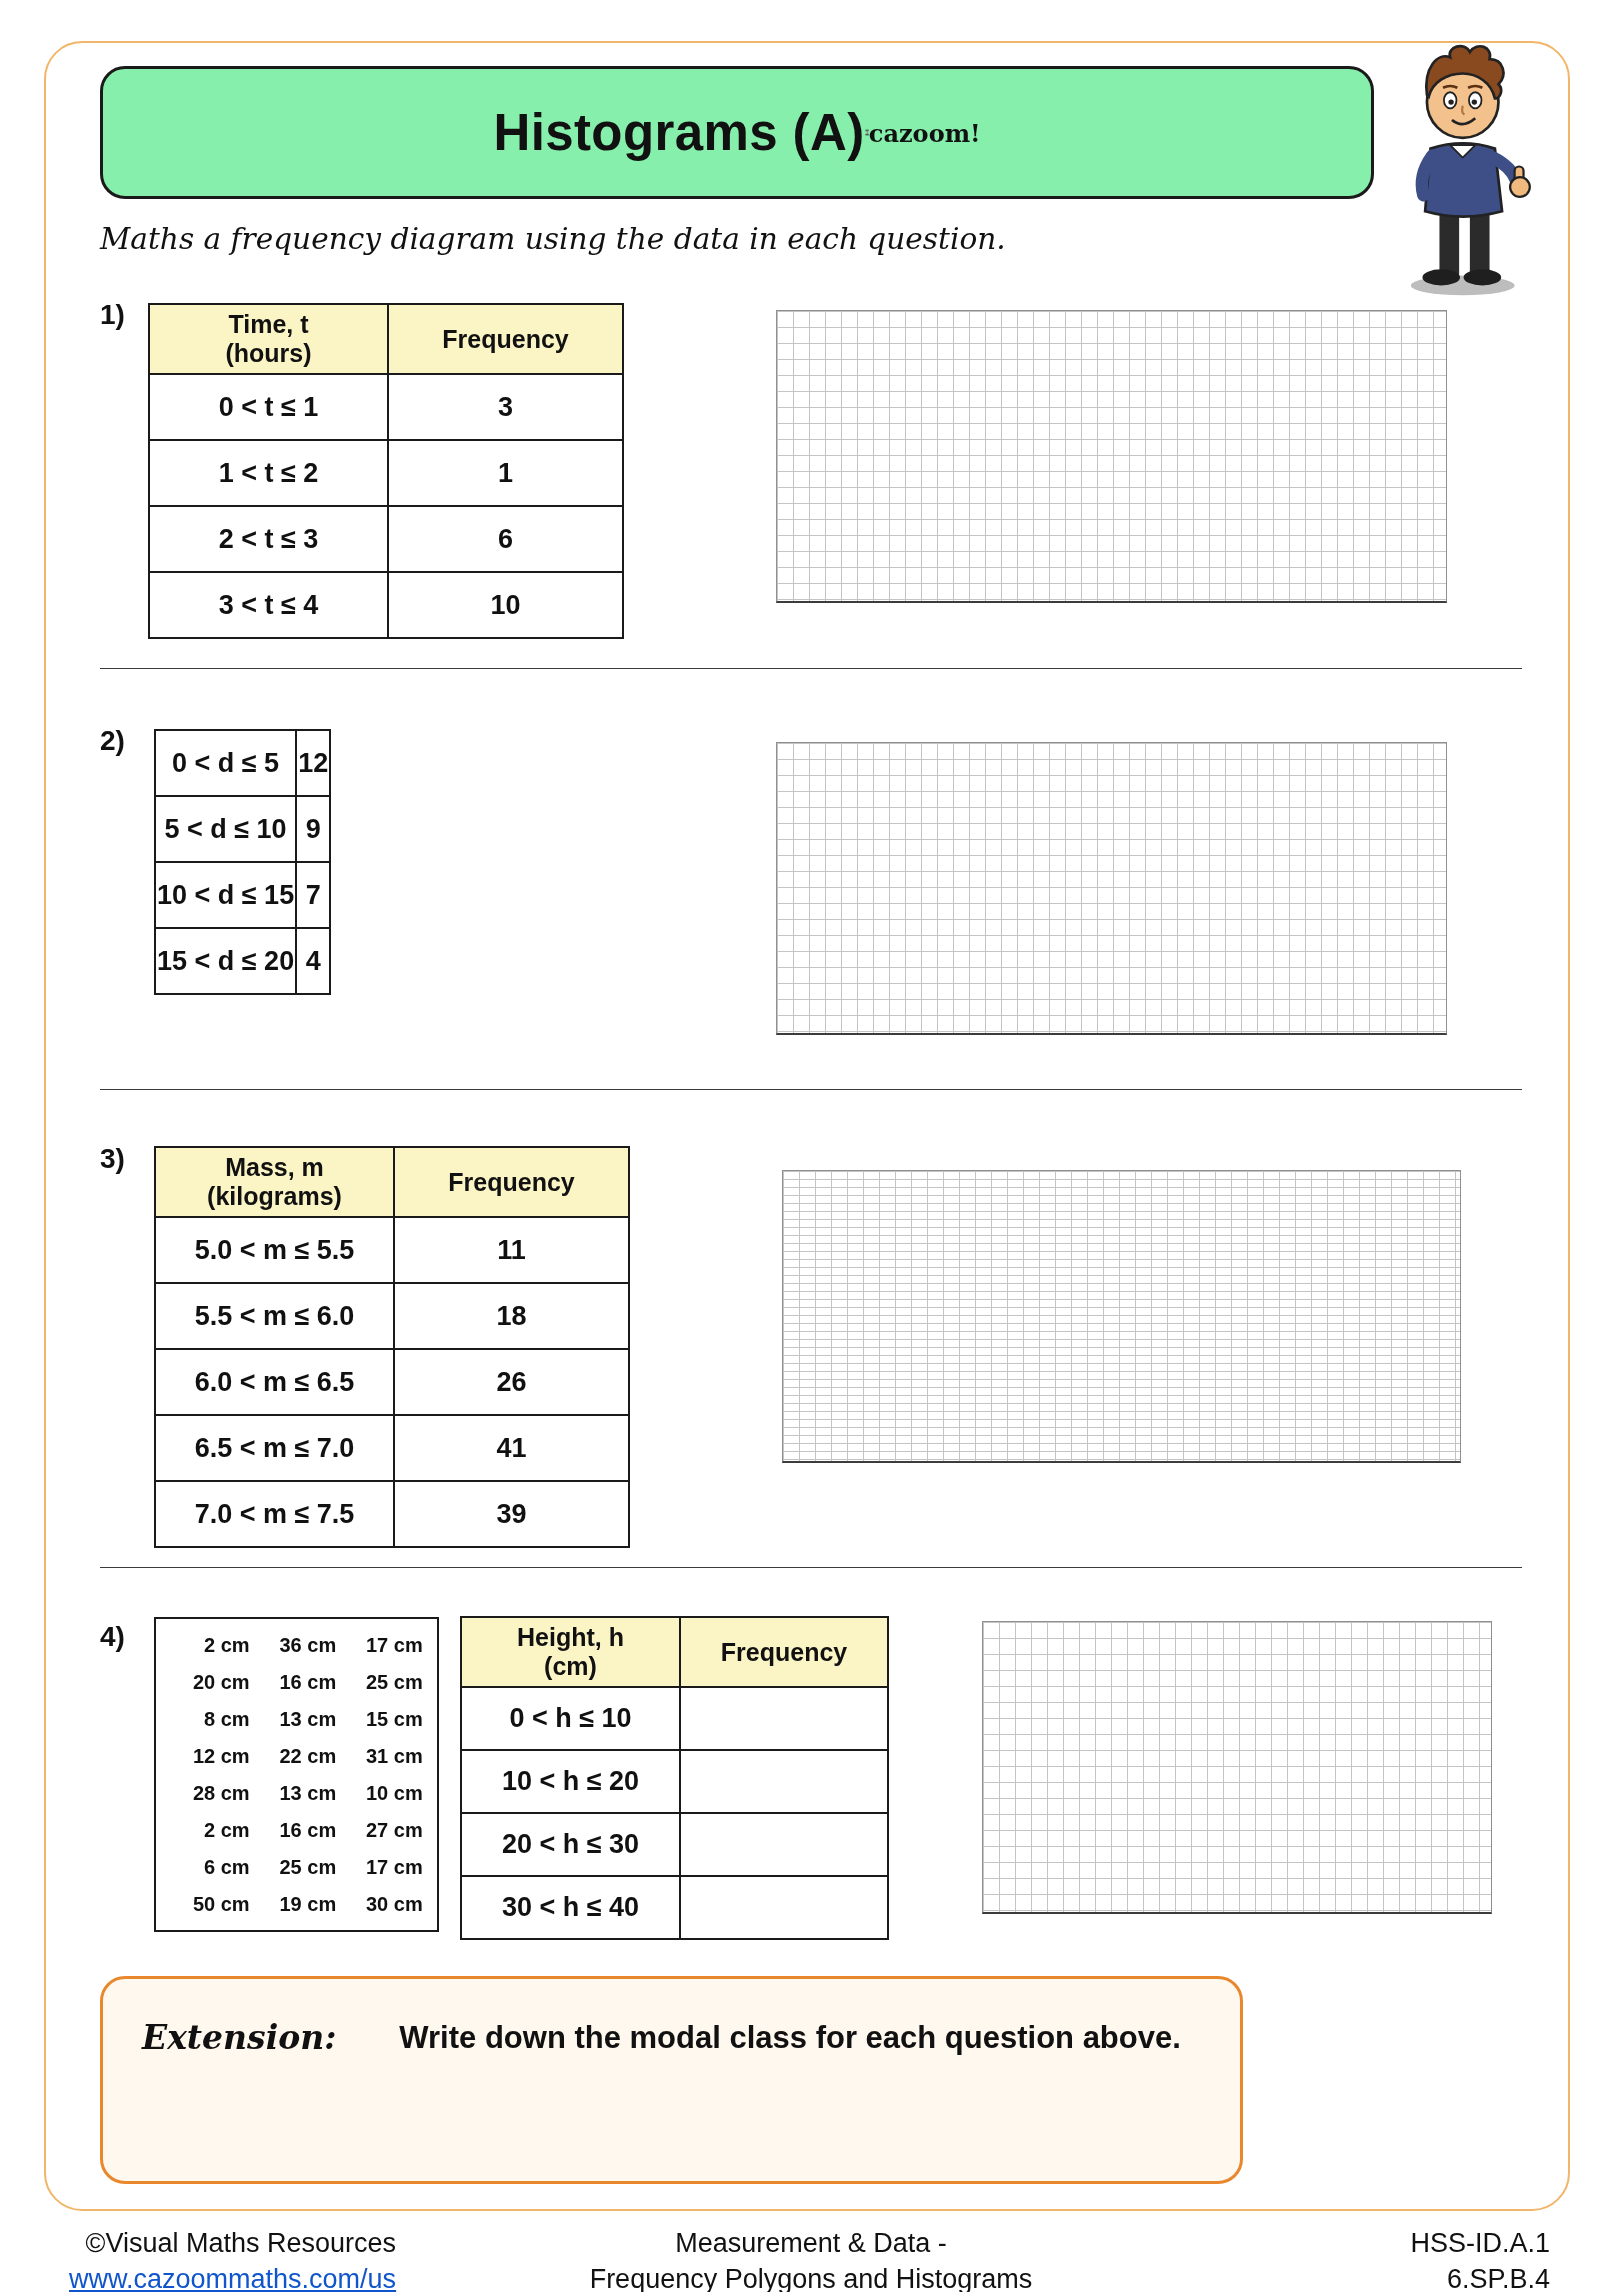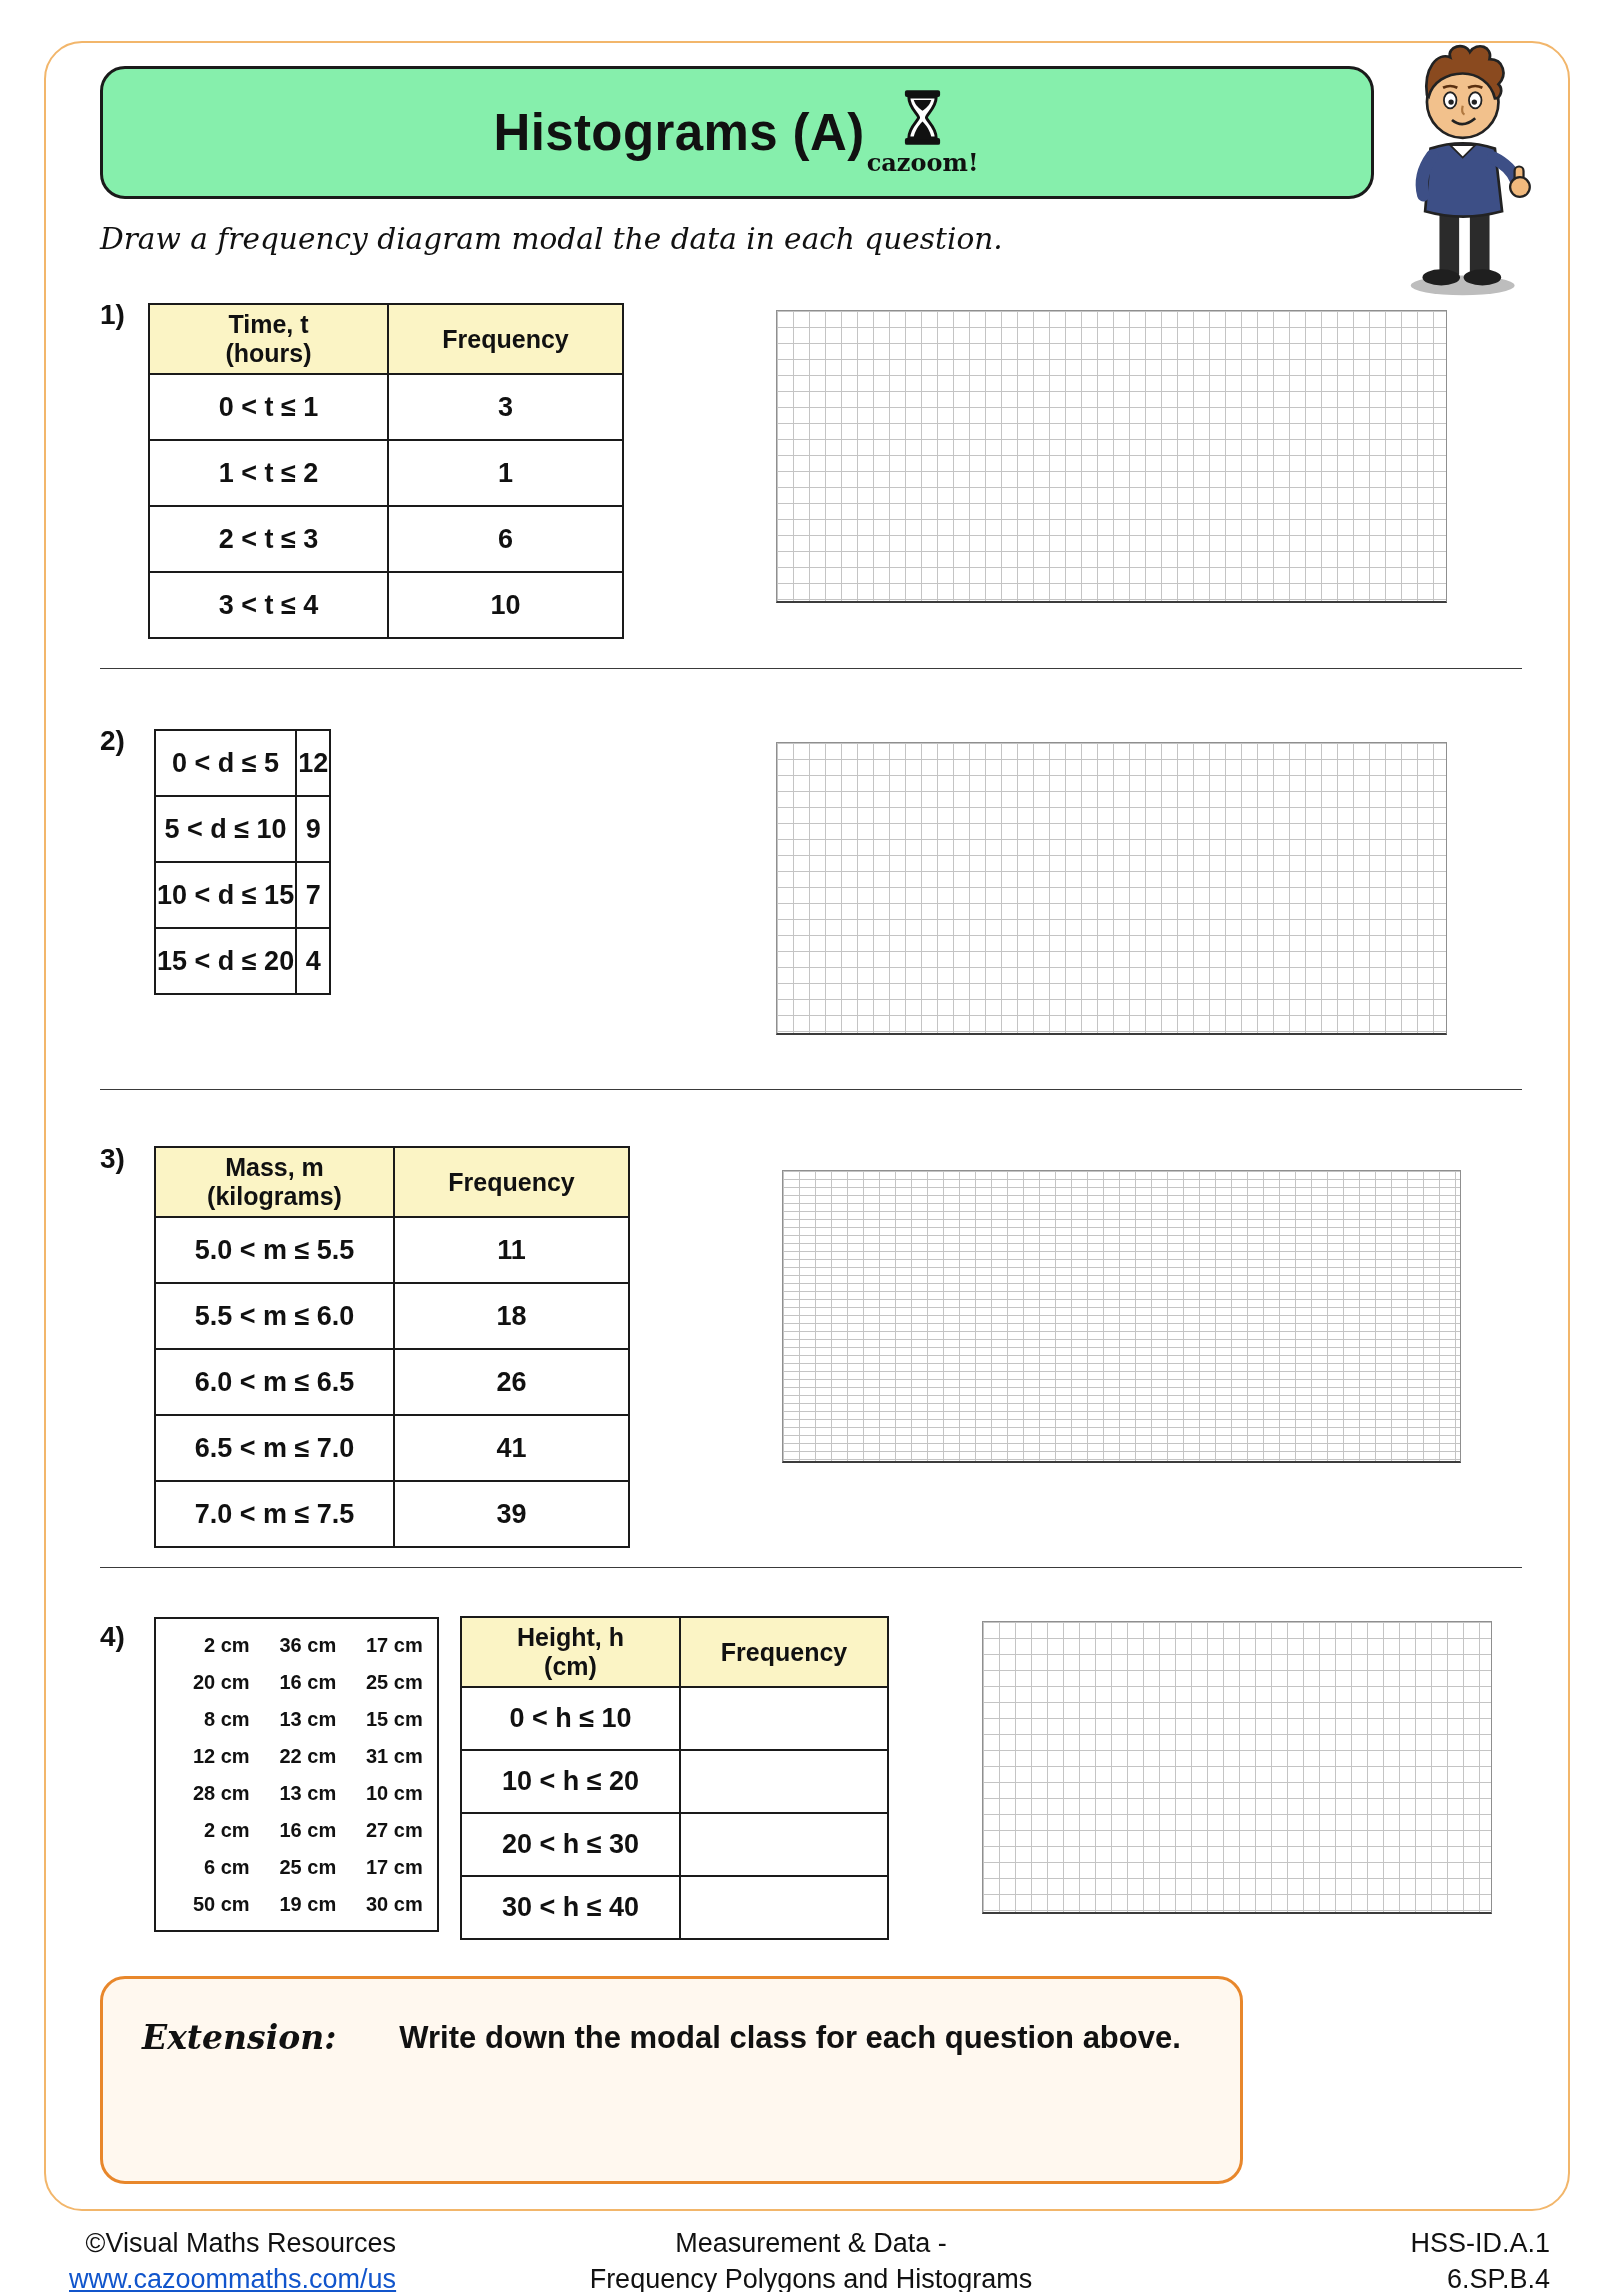--- a/index.html
+++ b/index.html
@@ -11,21 +11,21 @@
     position:absolute; left:44px; top:41px; width:1522px; height:2166px;
     border:2.7px solid #f2b66b; border-radius:38px;
   }
   .title-box {
     position:absolute; left:100px; top:66px; width:1274px; height:133px;
     border:3.6px solid #1a1a1a; border-radius:25px; background:#86efac;
     display:flex; align-items:center; justify-content:center;
     padding:0 32px; box-sizing:border-box;
   }
   .page-title { font-size:51px; font-weight:bold; letter-spacing:0.4px; }
-  .logo-block { display:flex; flex-direction:column; align-items:center; width:116px; }
+  .logo-block { display:flex; flex-direction:row; align-items:center; width:116px; }
   .logo-text { font-family:"DejaVu Serif", serif; font-weight:bold; font-size:24px; margin-top:1.8px; }
   .boy { position:absolute; left:1384px; top:32px; width:161px; height:269px; }
   .instruction {
     position:absolute; left:100px; top:222px;
     font-family:"DejaVu Serif", serif; font-style:italic; font-size:29.6px;
   }
   .q-label { position:absolute; font-size:28px; font-weight:bold; }
   .freq-table { position:absolute; border-collapse:collapse; table-layout:fixed; background:#fff; }
   .freq-table th, .freq-table td {
     border:2.2px solid #1a1a1a; font-weight:bold; text-align:center; vertical-align:middle;
@@ -105,21 +105,21 @@
     <ellipse cx="74" cy="76" rx="7" ry="9" fill="#fff" stroke="#222" stroke-width="2"></ellipse>
     <ellipse cx="102" cy="76" rx="7" ry="9" fill="#fff" stroke="#222" stroke-width="2"></ellipse>
     <circle cx="75" cy="78" r="3" fill="#222"></circle>
     <circle cx="101" cy="78" r="3" fill="#222"></circle>
     <path d="M66 62 Q74 58 82 62" stroke="#5a3010" stroke-width="3" fill="none"></path>
     <path d="M94 62 Q102 58 110 62" stroke="#5a3010" stroke-width="3" fill="none"></path>
     <path d="M88 82 Q86 90 90 92" stroke="#b07840" stroke-width="2.5" fill="none"></path>
     <path d="M76 98 Q88 108 102 96" stroke="#222" stroke-width="3" fill="none"></path>
   </svg>
 
-  <div class="instruction">Draw a frequency diagram modal the data in each question.</div>
+  <div class="instruction">Maths a frequency diagram using the data in each question.</div>
 
   <div class="q-label" style="left:100px; top:299px;">1)</div>
   <table class="freq-table" style="left:148px; top:303px;">
     <tbody>
         <tr>
       <th class="c1">
         <span class="hline">Time, t</span>
         <span class="hline">(hours)</span>
       </th>
       <th class="c2">Frequency</th>

